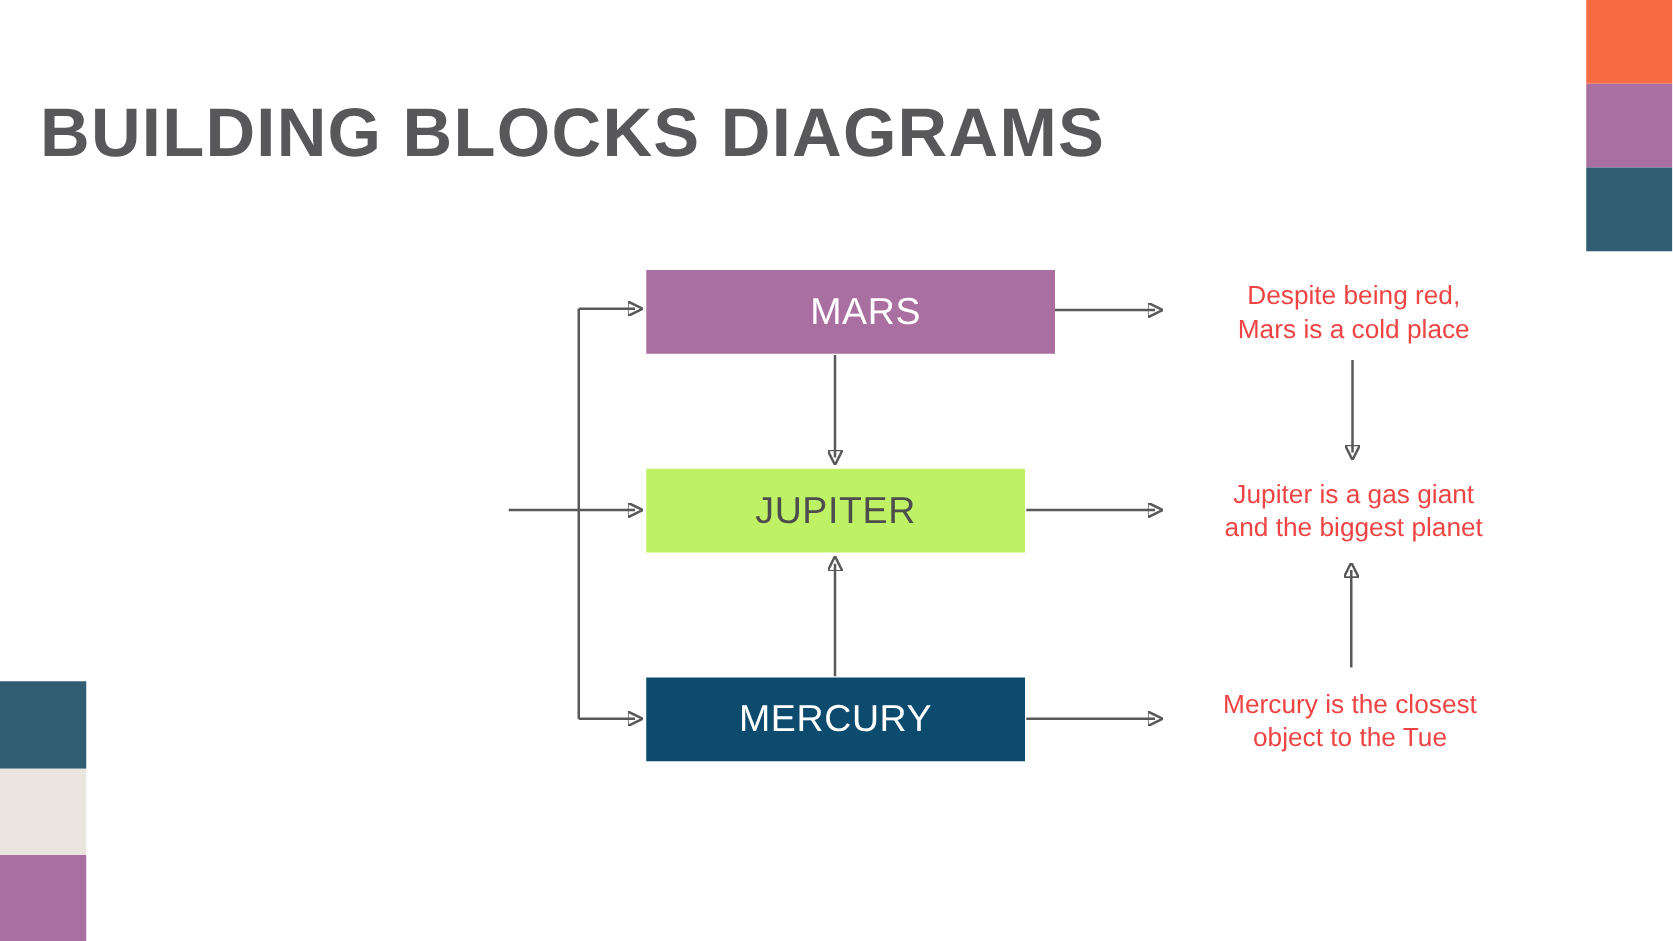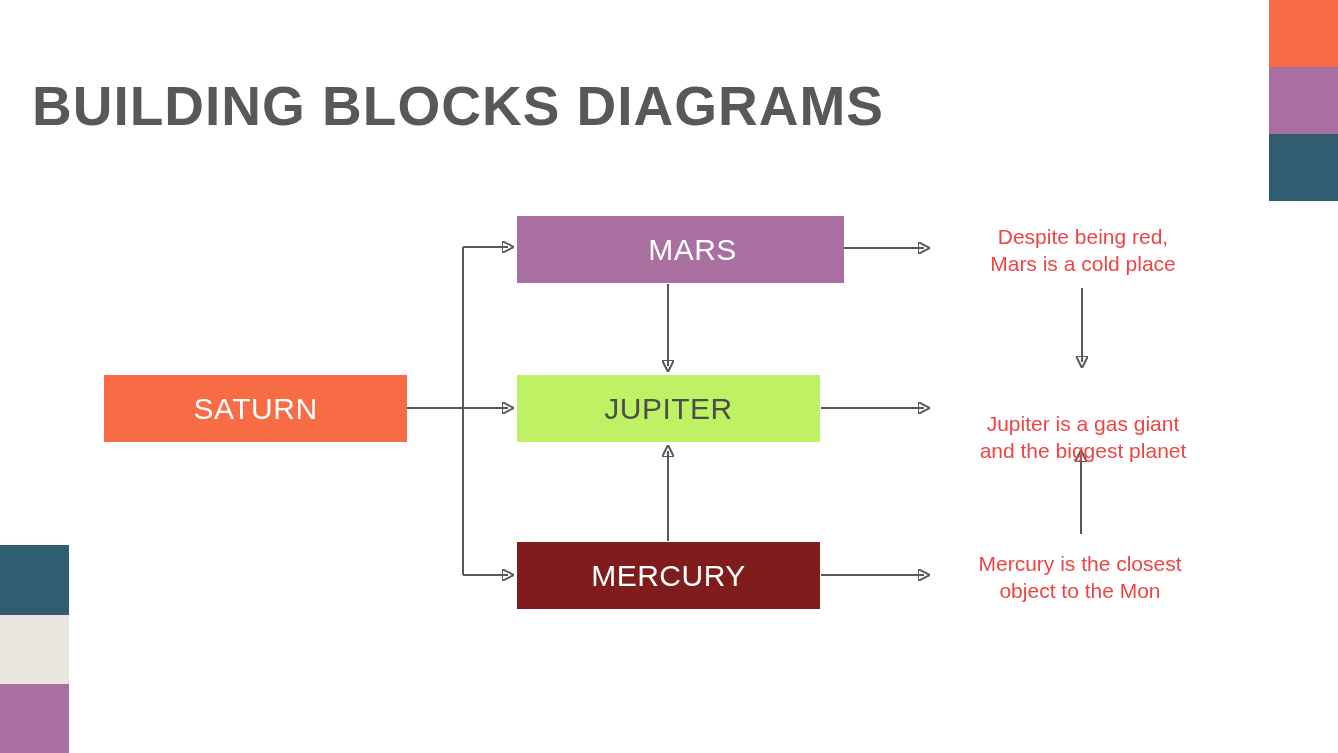--- a/index.html
+++ b/index.html
@@ -52,21 +52,21 @@
   .note {
     position: absolute;
     width: 300px;
     text-align: center;
     font-size: 21px;
     line-height: 1.28;
     color: #ef4444;
     white-space: pre-line;
   }
   .note-mars    { left: 933px; top: 224px; }
-  .note-jupiter { left: 933px; top: 383px; margin-top: 28px; }
+  .note-jupiter { left: 933px; top: 383px; }
   .note-mercury { left: 930px; top: 551px; }
   
   .connectors {
     position: absolute;
     left: 0; top: 0;
     width: 1338px; height: 753px;
     pointer-events: none;
   }
   .connectors path {
     stroke: #595959;
@@ -104,33 +104,30 @@
     <path d="M463 575 H508" marker-end="url(#arrow)"></path>
     <path d="M668 284 V366" marker-end="url(#arrow)"></path>
     <path d="M668 541 V451" marker-end="url(#arrow)"></path>
     <path d="M821 248 H924" marker-end="url(#arrow)"></path>
     <path d="M821 408 H924" marker-end="url(#arrow)"></path>
     <path d="M821 575 H924" marker-end="url(#arrow)"></path>
     <path d="M1082 288 V362" marker-end="url(#arrow)"></path>
     <path d="M1081 534 V456" marker-end="url(#arrow)"></path>
   </svg>
 
-  <div class="block block-saturn" style="background: rgb(247, 108, 68);">
-    <span>SATURN</span>
-  </div>
   <div class="block block-mars" style="background: rgb(169, 111, 160);">
     <span>MARS</span>
   </div>
   <div class="block block-jupiter" style="background: #bef264;">
     <span>JUPITER</span>
   </div>
-  <div class="block block-mercury" style="background: #7f1d1d;">
+  <div class="block block-mercury" style="background: #0c4a6e;">
     <span>MERCURY</span>
   </div>
 
   <div class="note note-mars">Despite being red,
 Mars is a cold place</div>
   <div class="note note-jupiter">Jupiter is a gas giant
 and the biggest planet</div>
   <div class="note note-mercury">Mercury is the closest
-object to the Mon</div>
+object to the Tue</div>
 
 </div>
 
 </body></html>

